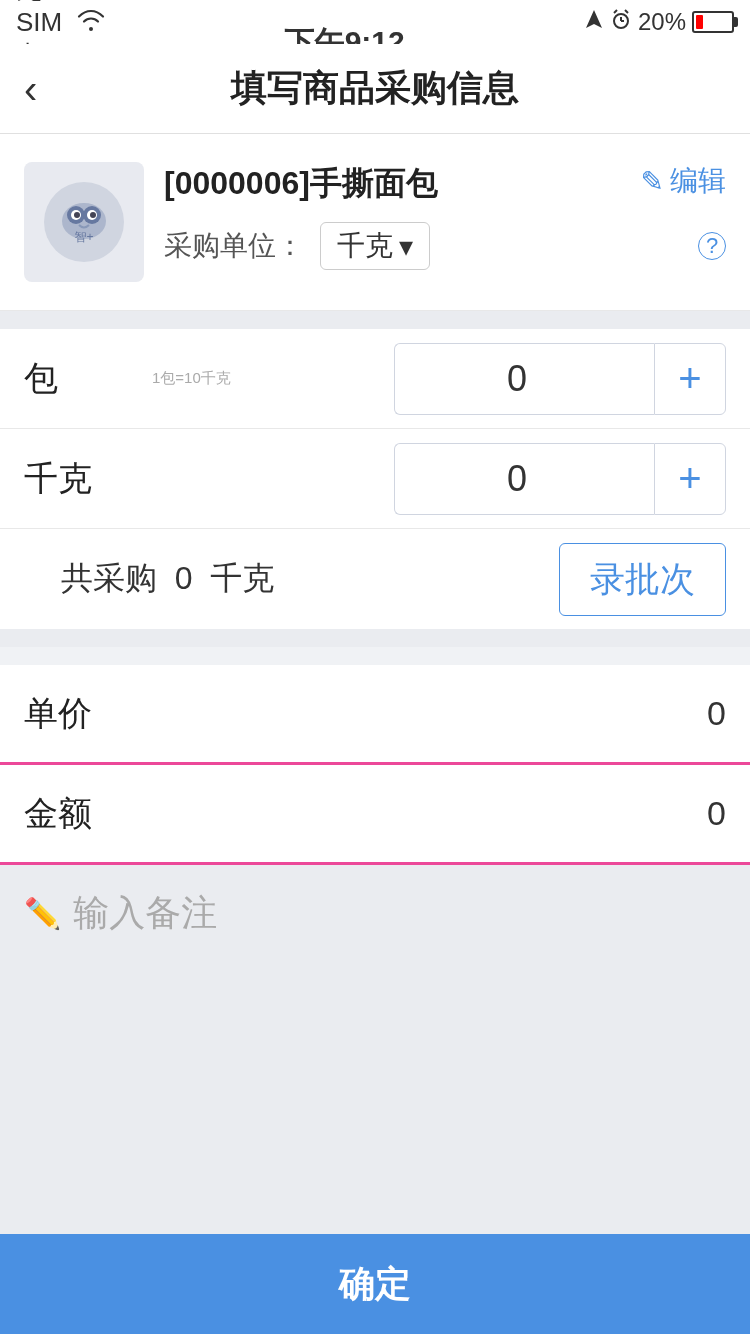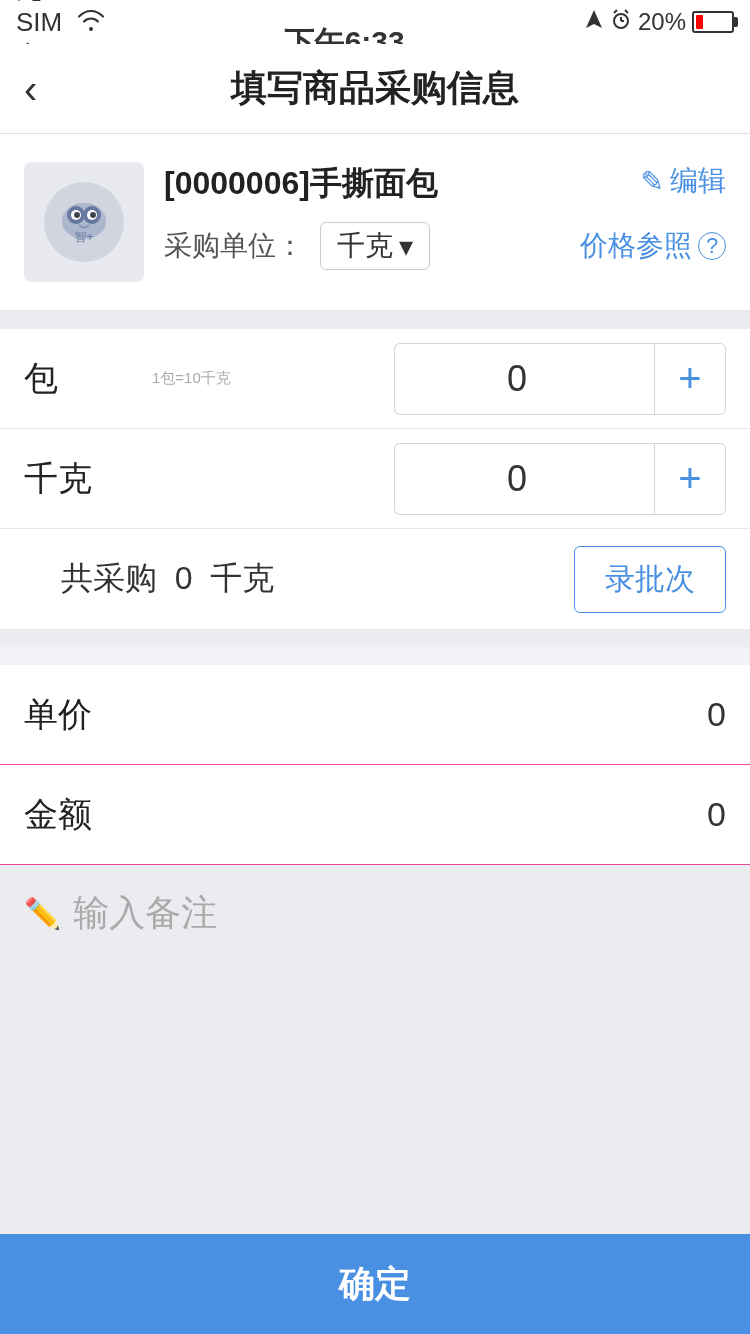--- a/index.html
+++ b/index.html
@@ -250,38 +250,38 @@
     }
     .summary-text {
       font-size: 32px;
       color: #333;
       margin-left: 37px;
     }
     .batch-btn {
       border: 1px solid #4a90e2;
       color: #4a90e2;
       background: #fff;
-      font-size: 30px;
+      font-size: 35px;
       padding: 12px 30px;
       border-radius: 6px;
       cursor: pointer;
     }
 
     
     .info-section {
       background: #fff;
       margin-top: 18px;
     }
     .info-row {
       display: flex;
       align-items: center;
       justify-content: space-between;
       padding: 0 24px;
       height: 100px;
-      border-bottom: 1px solid #ec4899;
+      border-bottom: 3px solid #ec4899;
     }
     .info-label {
       font-size: 34px;
       color: #222;
     }
     .info-value {
       font-size: 34px;
       color: #333;
     }
 
@@ -347,21 +347,21 @@
       <span>无SIM卡</span>
       <span>
         <svg width="28" height="22" viewBox="0 0 28 22">
           <path d="M14 18a2 2 0 1 1 0 4 2 2 0 0 1 0-4z" fill="#333"></path>
           <path d="M7 12.5C9 10.5 11.4 9.5 14 9.5s5 1 7 3" stroke="#333" stroke-width="2.2" fill="none" stroke-linecap="round"></path>
           <path d="M2 7.5C5.5 4 9.5 2 14 2s8.5 2 12 5.5" stroke="#333" stroke-width="2.2" fill="none" stroke-linecap="round"></path>
         </svg>
       </span>
     </div>
     <div style="position:relative;width:100%;display:flex;justify-content:center;">
-      <span class="status-center">下午6:33</span>
+      <span class="status-center">下午9:12</span>
     </div>
     <div class="status-right">
       <span>
         <svg width="20" height="22" viewBox="0 0 20 22">
           <polygon points="10,2 2,20 10,16 18,20" fill="#333"></polygon>
         </svg>
       </span>
       <span>
         <svg width="22" height="22" viewBox="0 0 22 22">
           <circle cx="11" cy="13" r="7" stroke="#333" stroke-width="2" fill="none"></circle>
@@ -405,21 +405,20 @@
       <div class="product-name">[0000006]手撕面包</div>
       <div class="product-meta">
         <div class="unit-label">
           <span>采购单位：</span>
           <div class="unit-select">
             <span>千克</span>
             <span>▾</span>
           </div>
         </div>
         <div class="price-ref">
-          <span>价格参照</span>
           <span style="border:1px solid #4a90e2;border-radius:50%;width:28px;height:28px;display:inline-flex;align-items:center;justify-content:center;font-size:22px;">?</span>
         </div>
       </div>
     </div>
     <span class="edit-link">
       <span>✎</span>
       <span>编辑</span>
     </span>
   </div>
 

